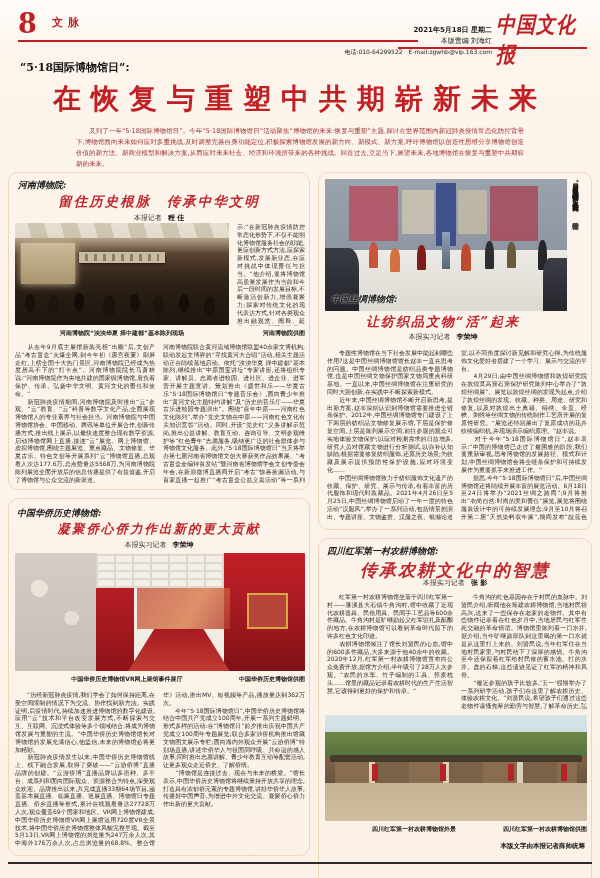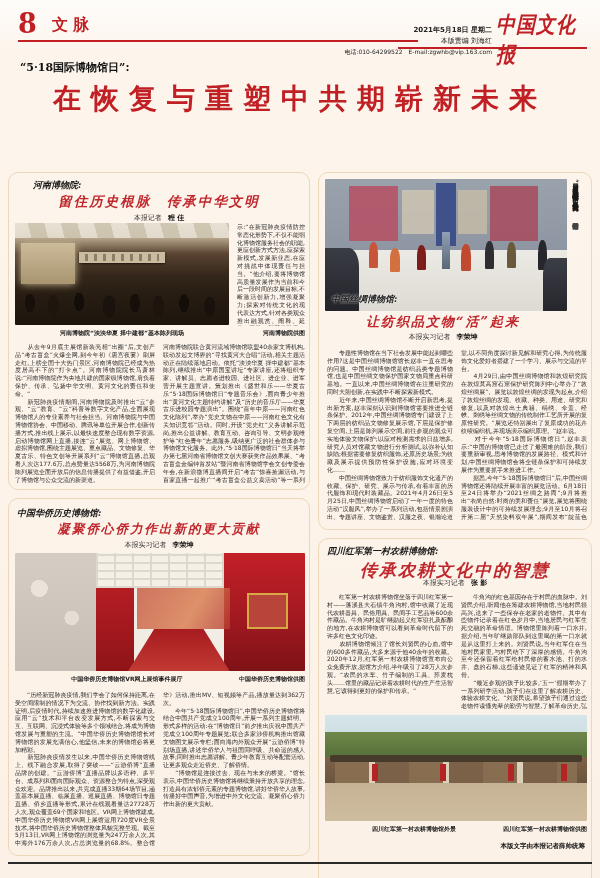--- a/index.html
+++ b/index.html
@@ -5,21 +5,21 @@
   * { margin:0; padding:0; box-sizing:border-box; }
   html,body { background:#faf0e6; }
   .page {
     position:relative; width:600px; height:878px; overflow:hidden;
     background:linear-gradient(180deg,#fefcfa 0%,#fdf5ec 6%,#fbf1e7 100%);
     font-family:"DejaVu Sans", sans-serif; color:#2b2b2b;
   }
 
   
   .pagenum { position:absolute; left:18px; top:8px; font-size:27px; font-weight:bold; color:#c01f24; font-family:"DejaVu Serif",serif; }
-  .section  { position:absolute; left:52px; top:15px; font-size:16px; font-weight:bold; color:#c01f24; letter-spacing:5px; }
+  .section  { position:absolute; left:52px; top:15px; font-size:11px; font-weight:bold; color:#c01f24; letter-spacing:5px; }
   .hrule1 { position:absolute; left:18px; top:40px; width:400px; height:2px; background:#c01f24; }
   .hrule2 { position:absolute; left:398px; right:13px; top:47px; height:1.5px; background:#c01f24; }
   .hinfo { position:absolute; right:108px; top:13px; text-align:right; line-height:1.55; }
   .hinfo .d1 { font-size:7px; font-weight:bold; color:#222;margin-top:12px; }
   .hinfo .d2 { font-size:7px; color:#222; }
   .hinfo .d3 { font-size:6px; color:#222; }
   .masthead { position:absolute; right:12px; top:14px; width:92px; font-size:19px; font-weight:bold; font-style:italic; color:#c01f24; font-family:"DejaVu Serif",serif; transform:scaleY(1.15); letter-spacing:1px; }
 
   
   .hl-kicker { position:absolute; left:20px; top:60px; font-size:11px; font-weight:bold; color:#111; font-family:"DejaVu Serif",serif; }
@@ -108,23 +108,24 @@
     <div class="d1">2021年5月18日 星期二</div>
     <div class="d2">本版责编 刘海红</div>
     <div class="d3">电话:010-64299522　E-mail:zgwhb@vip.163.com</div>
   </div>
   <div class="masthead">中国文化报</div>
   <div class="hrule1"></div>
   <div class="hrule2"></div>
 
   <div class="hl-kicker">“5·18国际博物馆日”:</div>
   <div class="hl-title">在恢复与重塑中共期崭新未来</div>
+  <div class="hl-intro">　　又到了一年“5·18国际博物馆日”。今年“5·18国际博物馆日”活动聚焦“博物馆的未来:恢复与重塑”主题,探讨在世界范围内新冠肺炎疫情常态化防控背景下,博物馆面向未来如何应对多重挑战,及时调整完善自身功能定位,积极探索博物馆发展的新方向、新模式、新方案,呼吁博物馆以创造性思维分享博物馆创造价值的新方法、新商业模型和解决方案,从而应对未来社会、经济和环境所带来的各种挑战。回首过去,立足当下,展望未来,各地博物馆在恢复与重塑中共期崭新的未来。</div>
 
   <div class="artbox" style="left:8px;top:172px;width:302px;height:318px;">
-    <div class="kicker" style="left:24px;top:6px;">河南博物院:</div>
+    <div class="kicker" style="left:9px;top:6px;">河南博物院:</div>
     <div class="atitle" style="top:20px;font-size:13.5px;">留住历史根脉　传承中华文明</div>
     <div class="byline" style="top:40px;">
       <span>本报记者</span>
       <b>程 佳</b>
     </div>
     <div class="photo photo1" style="left:6px;top:50px;width:214px;height:102px;">
       <div class="p1-ceiling"></div>
       <div class="p1-proj"></div>
       <div class="p1-banner"></div>
       <div class="p1-crowd"></div>

